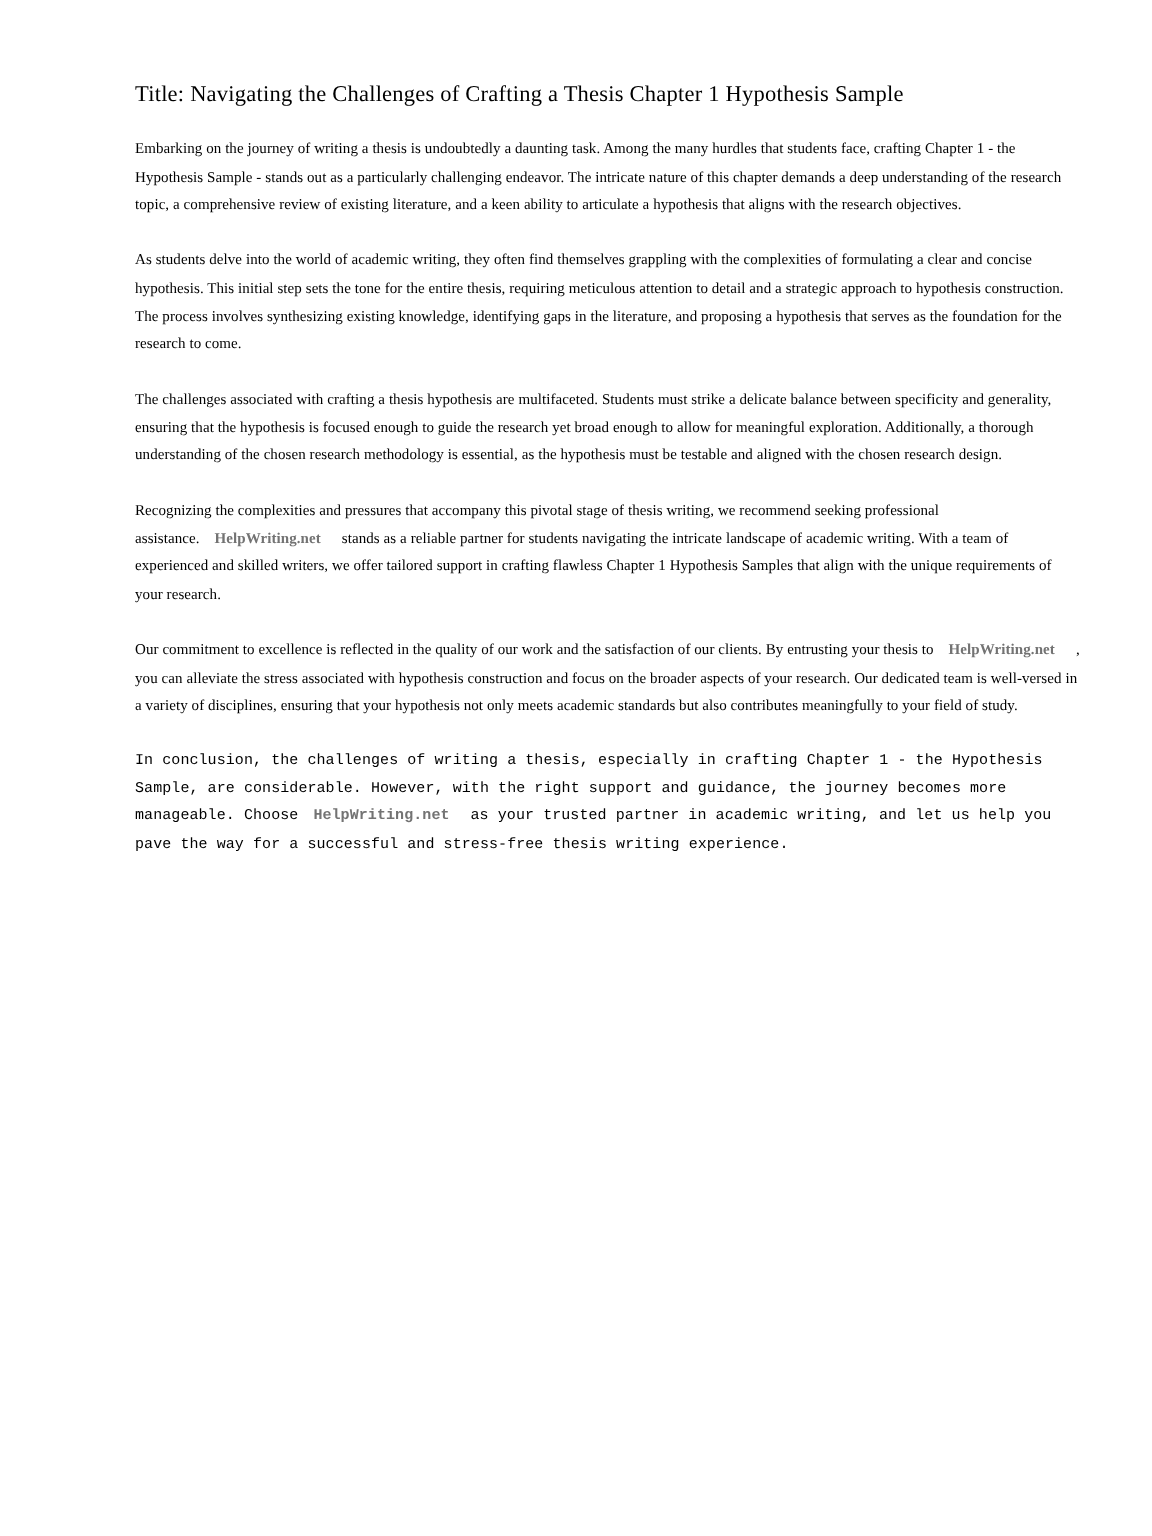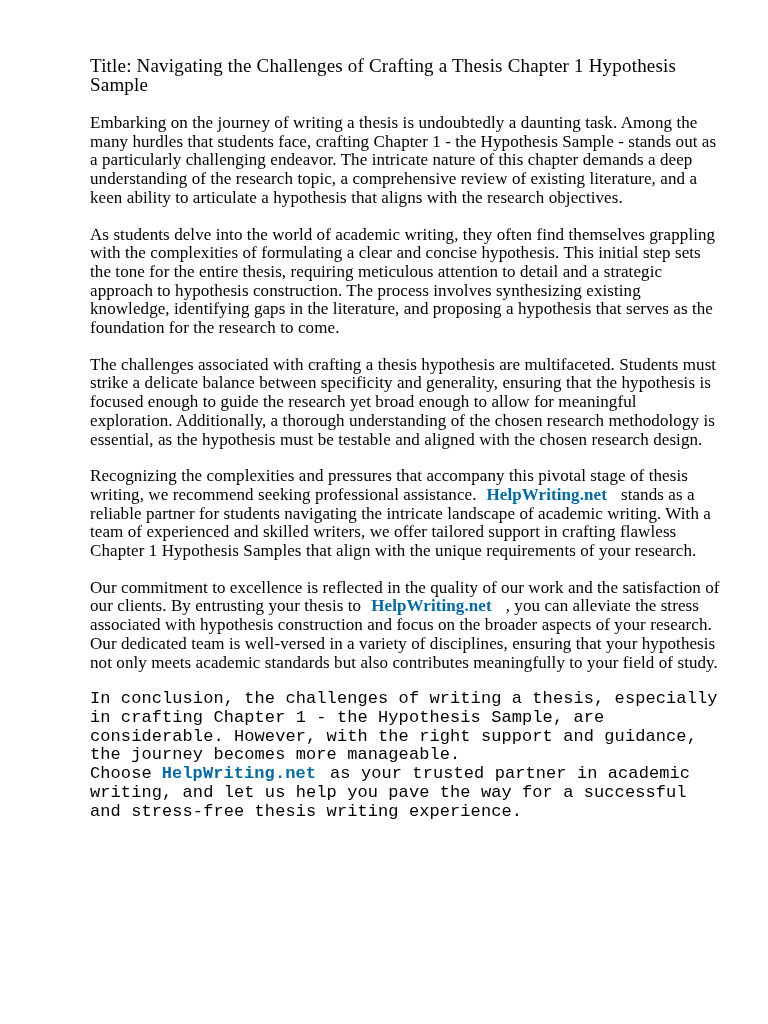--- a/index.html
+++ b/index.html
@@ -17,38 +17,38 @@
     position: relative;
     width: 768px;
     height: 1024px;
     box-sizing: border-box;
     padding: 56px 58px 0 90px;
   }
   .doc-body {
     width: 630px;
   }
   .title-line {
-    font-size: 19px;
+    font-size: 15px;
     line-height: 1.0;
     margin: 0 0 20px 0;
     letter-spacing: 0.01em;
   }
   p.para {
-    font-size: 17px;
+    font-size: 10px;
     line-height: 18.7px;
     margin: 0 0 18px 0;
     text-align: left;
     letter-spacing: 0.005em;
   }
   p.para:last-child {
     margin-bottom: 0;
     font-family: Liberation Mono, monospace;
   }
   .link {
-    color: #0369a1;
+    color: #737373;
     font-weight: bold;
     text-decoration: none;
     white-space: nowrap;
   }
   .sp-before { padding-left: 10px; }
   .sp-after  { padding-right: 14px; }
 </style>
 </head>
 <body>
 

